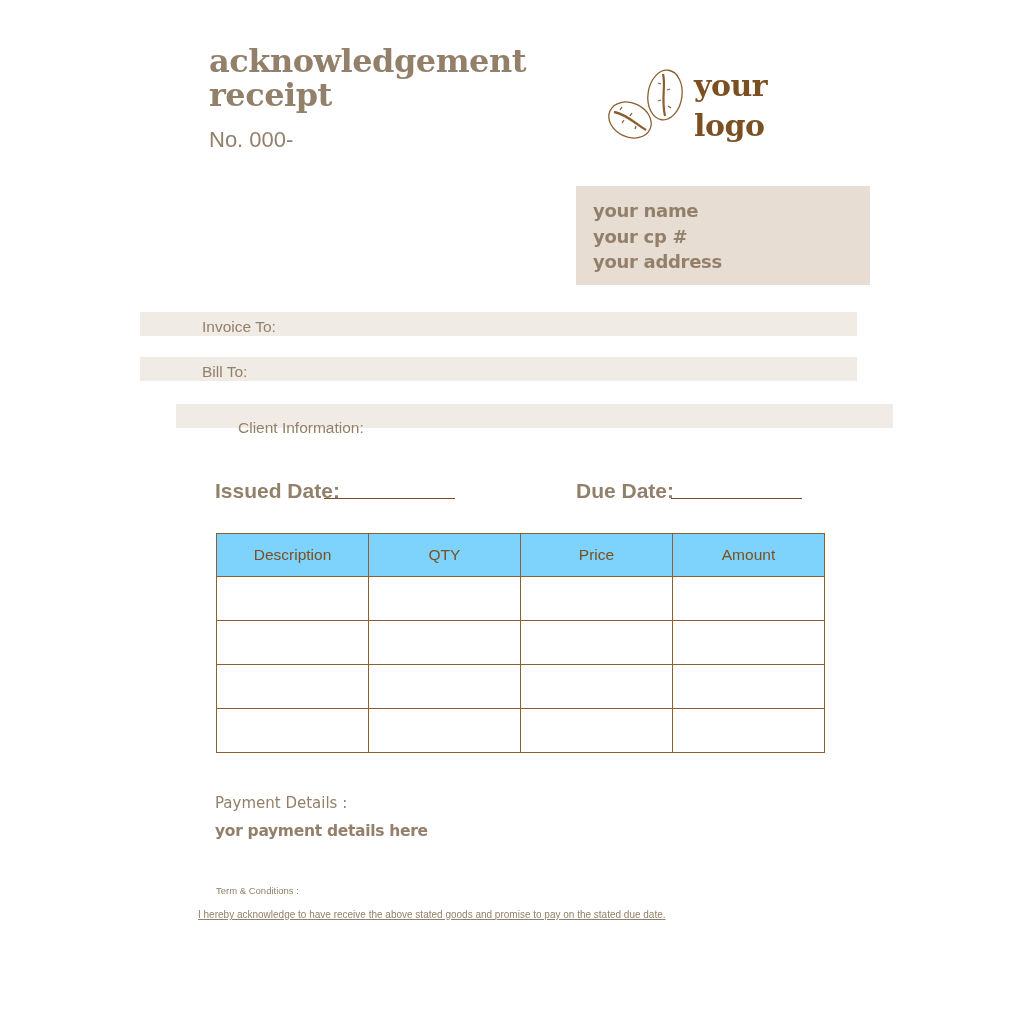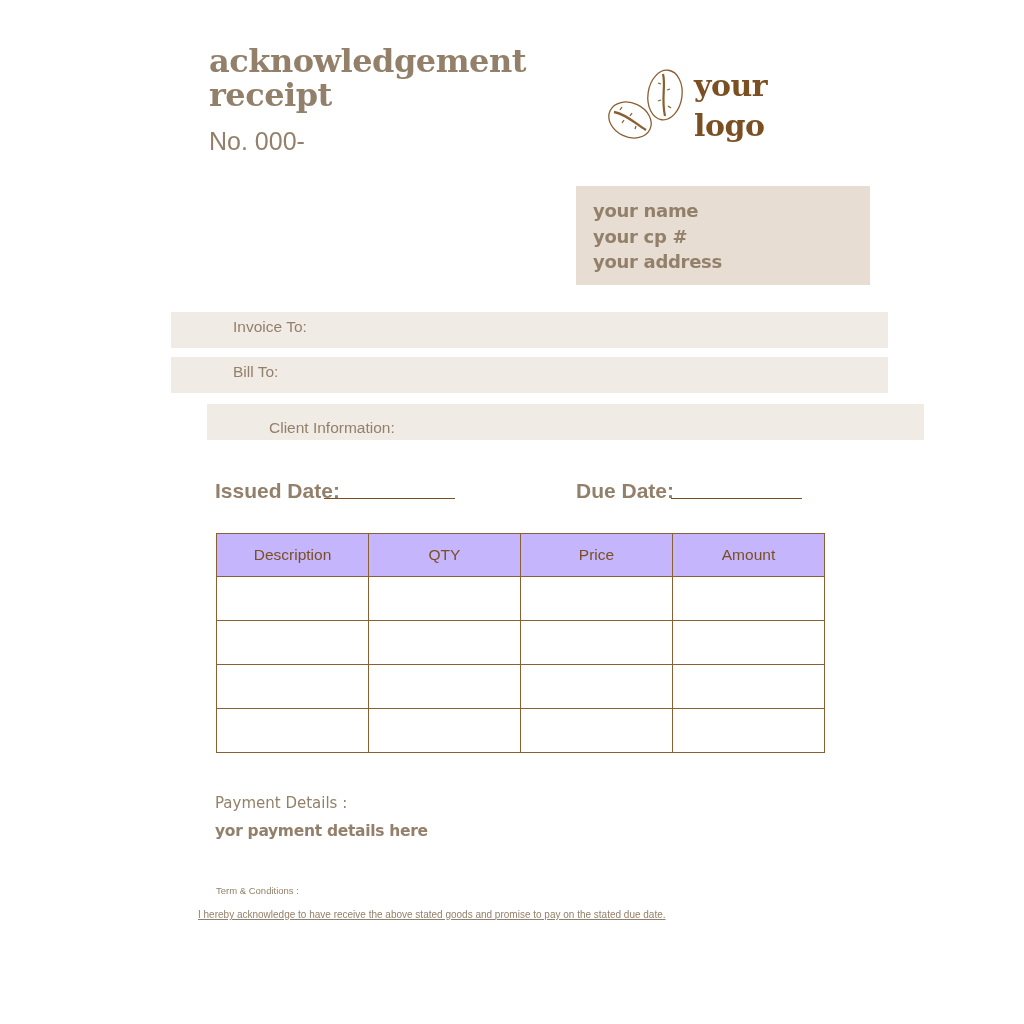--- a/index.html
+++ b/index.html
@@ -3,41 +3,41 @@
 <meta charset="utf-8">
 <style>
   html, body { margin: 0; padding: 0; background: #ffffff; }
   body { width: 1024px; height: 1024px; position: relative; overflow: hidden;
          font-family: "DejaVu Sans", sans-serif; color: #93806a; }
   .abs { position: absolute; }
 
   .title { left: 209px; top: 44px; font-family: "DejaVu Serif", serif; font-weight: bold;
            font-size: 32px; line-height: 34px; color: #93806a; letter-spacing: -0.5px; }
   .receipt-no { left: 209px; top: 127px; font-family: "Liberation Sans", sans-serif;
-                font-size: 25px; color: #93806a; }
+                font-size: 22px; color: #93806a; }
 
   .logo-art { left: 606px; top: 68px; width: 80px; height: 76px; }
   .logo-text { left: 694px; top: 66px; font-family: "DejaVu Serif", serif; font-weight: bold;
                font-size: 30px; line-height: 40px; color: #7a4f22; letter-spacing: -0.5px; }
 
   .sender-box { left: 576px; top: 186px; width: 294px; height: 99px; background: #e7ddd3; }
   .sender-line { position: absolute; left: 17px; font-family: "DejaVu Sans", sans-serif;
                  font-weight: bold; font-size: 18px; color: #93806a; letter-spacing: -0.3px; }
 
-  .info-bar { left: 171px; width: 717px; height: 36px; background: #f1ebe5; }
+  .info-bar { left: 140px; width: 717px; height: 24px; background: #f1ebe5; }
   .info-label { position: absolute; left: 62px; top: 6px; font-family: "Liberation Sans", sans-serif;
                 font-size: 15.5px; color: #93806a; }
 
   .date-label { top: 479px; font-family: "Liberation Sans", sans-serif; font-weight: bold;
                 font-size: 21px; color: #93806a; }
   .date-line { top: 498px; width: 131px; border-bottom: 1.5px solid #7a4f22; height: 0; }
 
   table.items { position: absolute; left: 216px; top: 533px; width: 609px; border-collapse: collapse; }
   table.items th, table.items td { border: 1.5px solid #8a5f32; width: 25%; }
-  table.items th { height: 40px; background: #c4b5fd; font-family: "Liberation Sans", sans-serif;
+  table.items th { height: 40px; background: #7dd3fc; font-family: "Liberation Sans", sans-serif;
                    font-weight: normal; font-size: 15.5px; color: #7a4f22; }
   table.items td { height: 41px; background: #ffffff; }
 
   .pay-label { left: 215px; top: 794px; font-family: "DejaVu Sans", sans-serif; font-size: 15px; color: #93806a; }
   .pay-value { left: 215px; top: 822px; font-family: "DejaVu Sans", sans-serif; font-weight: bold;
                font-size: 15.5px; color: #93806a; letter-spacing: -0.3px; }
   .terms-label { left: 216px; top: 885px; font-family: "Liberation Sans", sans-serif; font-size: 9.5px; color: #93806a; }
   .terms-text { left: 198px; top: 909px; font-family: "Liberation Sans", sans-serif; font-size: 10px; color: #93806a; text-decoration: underline; }
 </style>
 </head>

